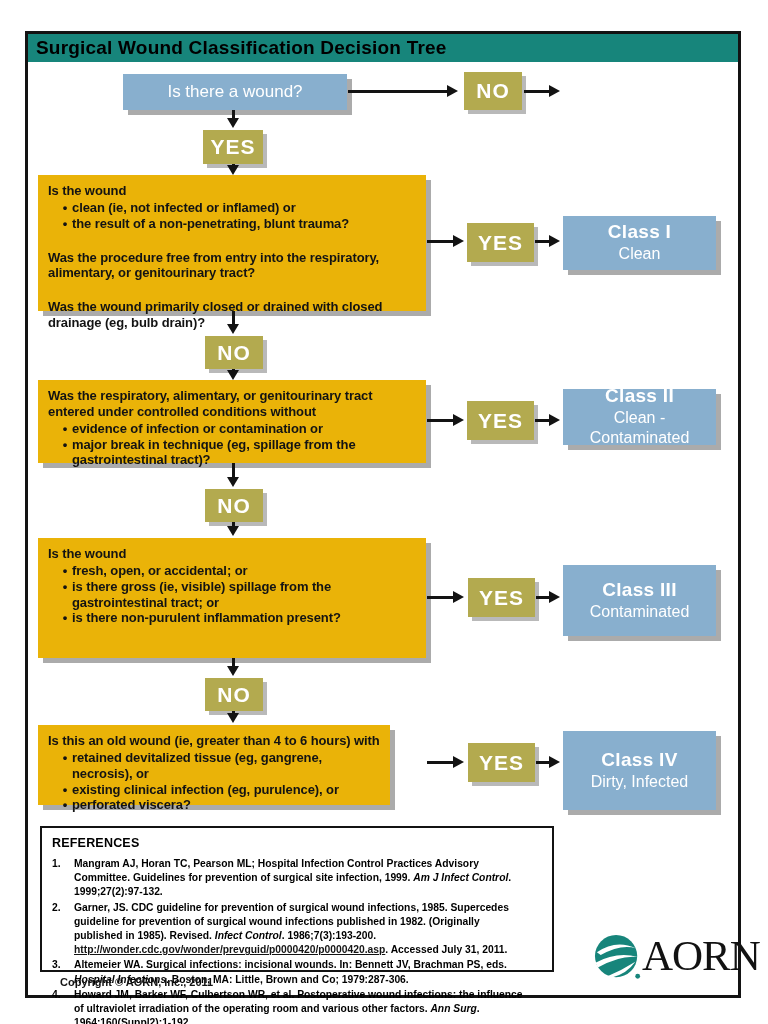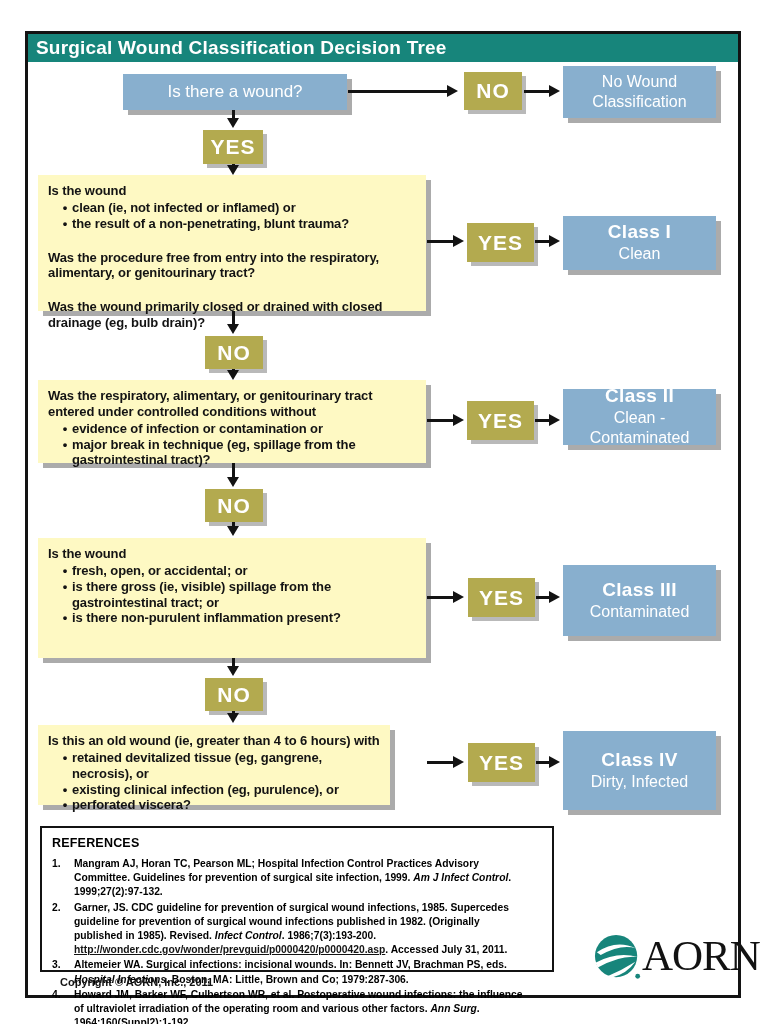--- a/index.html
+++ b/index.html
@@ -3,33 +3,33 @@
 <meta charset="utf-8">
 <style>
   * { margin:0; padding:0; box-sizing:border-box; }
   html,body { background:#fff; }
   .page {
     position:relative; width:768px; height:1024px; background:#fff;
     font-family:"Liberation Sans", sans-serif; overflow:hidden;
   }
   .outer-border { position:absolute; left:25px; top:31px; width:716px; height:967px; border:3px solid #131313; background:#fff; }
   .titlebar { position:absolute; left:28px; top:34px; width:710px; height:28px; background:#17857B; }
-  .titlebar .t { color:#ffffff; font-size:19px; font-weight:bold; line-height:28px; padding-left:8px; letter-spacing:0.2px; }
+  .titlebar .t { color:#000000; font-size:19px; font-weight:bold; line-height:28px; padding-left:8px; letter-spacing:0.2px; }
 
   .bluebox { position:absolute; background:#88AFCE; color:#fff; text-align:center; box-shadow:5px 5px 0 #ABABAB; }
   .startbox { font-size:17px; line-height:36px; }
   .rbox { display:flex; flex-direction:column; justify-content:center; }
   .rtitle { font-weight:bold; font-size:19px; line-height:1.2; letter-spacing:0.3px; }
   .rsub { font-size:16px; line-height:1.28; }
   .rsub span { display:block; }
 
   .tag { position:absolute; background:#B3AA4F; color:#fff; font-weight:bold; text-align:center; box-shadow:4px 4px 0 #B9B9B9; letter-spacing:1px; }
   .tag-lg { font-size:21px; }
 
-  .qbox { position:absolute; background:#fef9c3; box-shadow:5px 5px 0 #ABABAB; color:#131313; font-size:13px; font-weight:bold; line-height:1.22; padding:8px 10px 6px 10px; letter-spacing:-0.1px; }
+  .qbox { position:absolute; background:#eab308; box-shadow:5px 5px 0 #ABABAB; color:#131313; font-size:13px; font-weight:bold; line-height:1.22; padding:8px 10px 6px 10px; letter-spacing:-0.1px; }
   .qbox ul { list-style:none; margin:1px 0 2px 0; }
   .qbox li { display:flex; }
   .qbox .dot { width:14px; text-align:center; flex:none; margin-left:10px; }
   .qbox li span:last-child { flex:1; }
   .qpara { margin-top:18px; }
 
   .ah { position:absolute; height:3px; background:#131313; }
   .ah i { position:absolute; right:-10px; top:-5px; width:0; height:0; border-left:11px solid #131313; border-top:6px solid transparent; border-bottom:6px solid transparent; }
   .av { position:absolute; width:3px; background:#131313; }
   .av i { position:absolute; bottom:-9px; left:-5px; width:0; height:0; border-top:10px solid #131313; border-left:6px solid transparent; border-right:6px solid transparent; }
@@ -61,26 +61,20 @@
   <div class="bluebox startbox" style="left:123px;top:74px;width:224px;height:36px;">
     <span>Is there a wound?</span>
   </div>
   <div class="ah" style="left:348px;top:90px;width:100px;">
       <i></i>
     </div>
   <div class="tag tag-lg" style="left:464px;top:72px;width:58px;height:38px;line-height:38px;"><span>NO</span></div>
   <div class="ah" style="left:524px;top:90px;width:26px;">
       <i></i>
     </div>
-  <div class="bluebox rbox" style="left:563px;top:66px;width:153px;height:52px;">
-    <div class="rsub">
-      <span>No Wound</span>
-      <span>Classification</span>
-    </div>
-  </div>
 
   <div class="av" style="left:232px;top:110px;height:9px;">
       <i></i>
     </div>
   <div class="tag tag-lg" style="left:203px;top:130px;width:60px;height:34px;line-height:34px;"><span>YES</span></div>
   <div class="av" style="left:232px;top:164px;height:2px;">
       <i></i>
     </div>
 
   <div class="qbox" style="left:38px;top:175px;width:388px;height:136px;">

